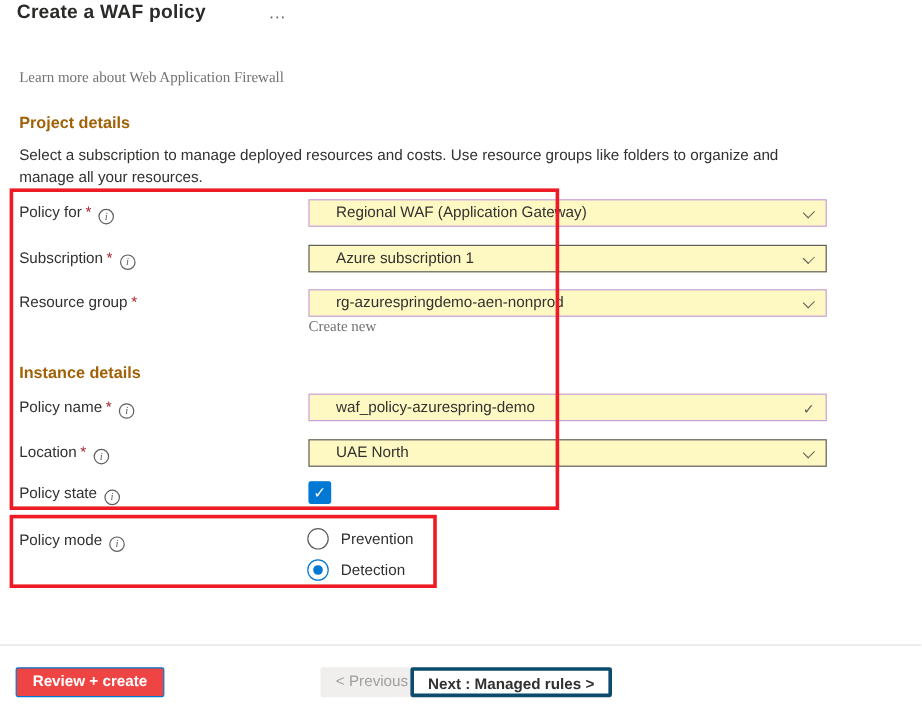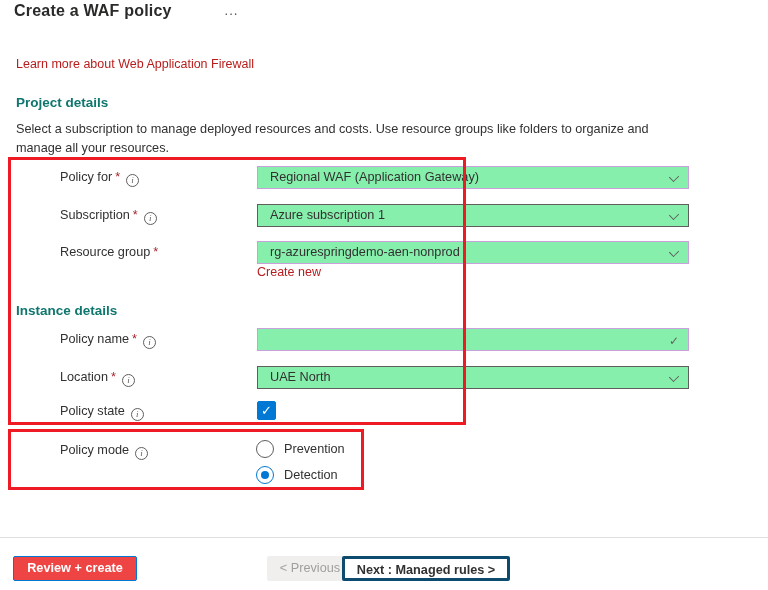--- a/index.html
+++ b/index.html
@@ -3,37 +3,37 @@
 <meta charset="utf-8">
 <style>
   * { margin:0; padding:0; box-sizing:border-box; }
   html,body { width:768px; height:590px; background:#ffffff; overflow:hidden; }
   body { font-family:"Liberation Sans","DejaVu Sans",sans-serif; color:#323130; }
   .stage { position:relative; width:768px; height:590px; background:#fff; }
 
   .page-title { position:absolute; left:14px; top:2px; font-size:16px; font-weight:700; color:#2b2a29; letter-spacing:.2px; }
   .title-ellipsis { position:absolute; left:224px; top:5px; font-size:14px; color:#605e5c; cursor:pointer; }
 
-  .link { color:#b91c1c; font-size:12.5px; text-decoration:none; cursor:pointer; }
+  .link { color:#737373; font-size:12.5px; text-decoration:none; cursor:pointer;font-family:Liberation Serif, serif; }
   .learn-link { position:absolute; left:16px; top:57px; }
 
-  .section-heading { position:absolute; left:16px; font-size:13.5px; font-weight:700; color:#0f766e; }
+  .section-heading { position:absolute; left:16px; font-size:13.5px; font-weight:700; color:#a16207; }
   .h-project { top:95px; }
   .h-instance { top:303px; }
 
   .description { position:absolute; left:16px; top:120px; width:672px; font-size:12.7px; line-height:19px; color:#323130; }
 
-  .field-label { position:absolute; left:16px; font-size:12.7px; color:#323130; white-space:nowrap;margin-left:44px; }
+  .field-label { position:absolute; left:16px; font-size:12.7px; color:#323130; white-space:nowrap; }
   .req { color:#a4262c; margin-left:3px; }
   .info-icon { display:inline-block; width:13px; height:13px; margin-left:6px; border:1px solid #605e5c; border-radius:50%;
                font-size:9px; line-height:11px; text-align:center; color:#605e5c; vertical-align:-2px;
                font-family:"Liberation Serif",serif; font-style:italic; }
 
-  .control { position:absolute; left:257px; width:432px; height:23px; background:#86efac; border:1px solid #605e5c;
-             font-size:12.7px; color:#323130; line-height:21px; padding-left:12px; cursor:pointer; }
+  .control { position:absolute; left:257px; width:432px; height:23px; background:#fef9c3; border:1px solid #605e5c;
+             font-size:12.7px; color:#323130; line-height:21px; padding-left:22px; cursor:pointer; }
   .control.purple { border-color:#c9a0dc; }
   .chevron { position:absolute; right:10px; top:6px; width:8px; height:8px; border-left:1.5px solid #605e5c;
              border-bottom:1.5px solid #605e5c; transform:rotate(-45deg) scaleY(.8); }
   .input-check { position:absolute; right:9px; top:2px; font-size:12px; color:#605e5c; }
 
   .create-new { position:absolute; left:257px; top:265px; }
 
   .checkbox { position:absolute; left:257px; top:401px; width:19px; height:19px; background:#0078d4; border:1px solid #0078d4;
               border-radius:2px; color:#fff; font-size:13px; line-height:18px; text-align:center; cursor:pointer; }
 
@@ -93,20 +93,21 @@
     <span class="chevron"></span>
   </div>
   <a class="link create-new">Create new</a>
 
   <div class="section-heading h-instance">Instance details</div>
 
   <div class="field-label" style="top:332px">
     <span>Policy name</span><span class="req">*</span><span class="info-icon">i</span>
   </div>
   <div class="control purple" style="top:328px">
+    <span>waf_policy-azurespring-demo</span>
     <span class="input-check">✓</span>
   </div>
 
   <div class="field-label" style="top:370px">
     <span>Location</span><span class="req">*</span><span class="info-icon">i</span>
   </div>
   <div class="control" style="top:366px">
     <span>UAE North</span>
     <span class="chevron"></span>
   </div>

